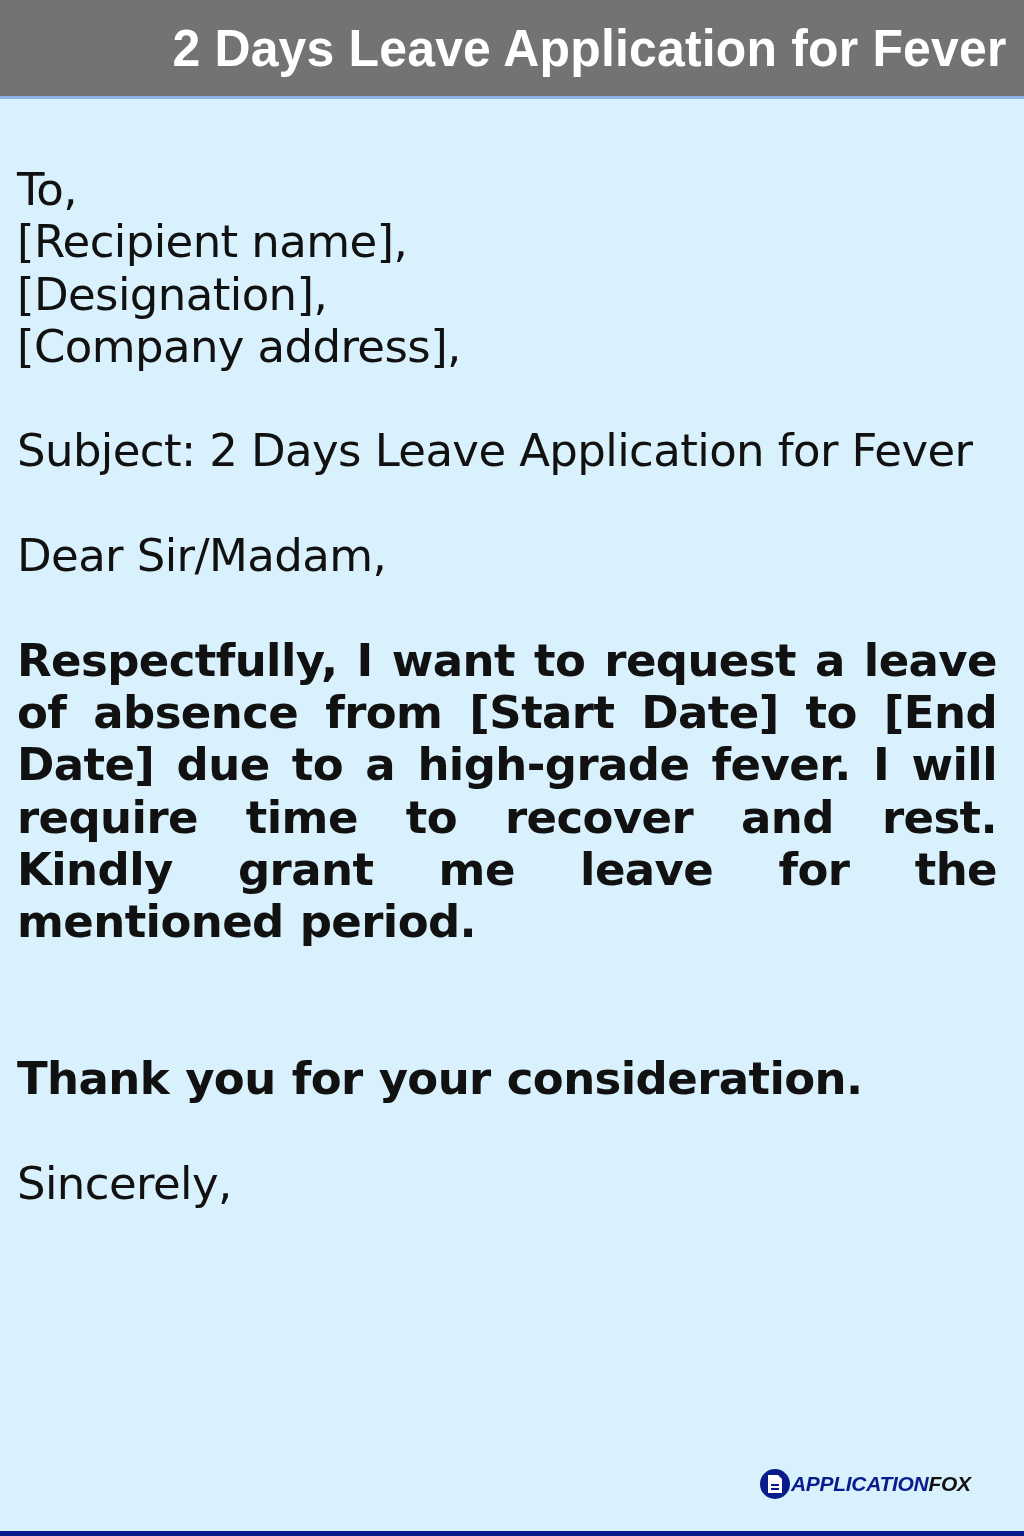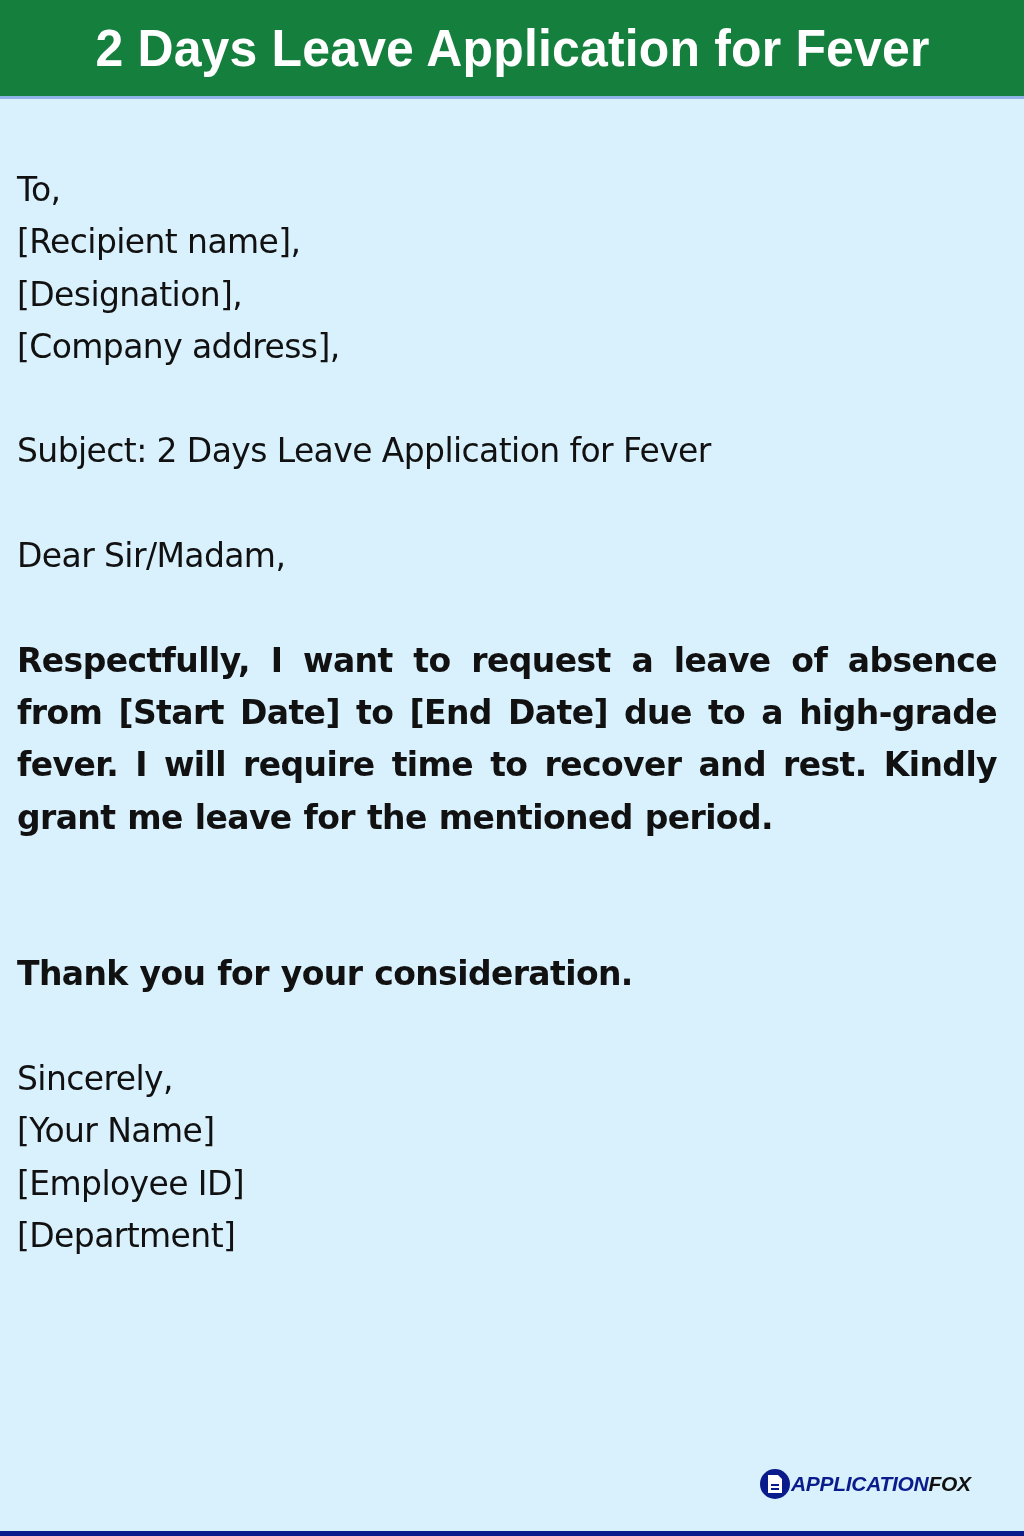--- a/index.html
+++ b/index.html
@@ -10,41 +10,41 @@
       position: relative;
       overflow: hidden;
       font-family: "DejaVu Sans", sans-serif;
       color: #111111;
     }
     .header {
       position: absolute;
       left: 0; top: 0;
       width: 1024px;
       height: 96px;
-      background: #15803d;
+      background: #737373;
       border-bottom: 3px solid #8fb3e6;
       display: flex;
       align-items: center;
-      justify-content: center;
+      justify-content: flex-end;
     }
     .header-title {
       color: #ffffff;
       font-family: "Liberation Sans", sans-serif;
       font-weight: bold;
       font-size: 52px;
       letter-spacing: 0.2px;
       white-space: nowrap;
       transform: scaleX(0.96);
     }
     .letter {
       position: absolute;
       left: 17px;
       top: 164px;
       width: 980px;
-      font-size: 33px;
+      font-size: 45px;
       line-height: 52.3px;
       font-family: "DejaVu Sans", sans-serif;
       letter-spacing: -0.6px;
     }
     .line { display: block; white-space: nowrap; }
     .gap { display: block; height: 52.3px; }
     .para {
       display: block;
       text-align: justify;
       text-align-last: left;
@@ -99,25 +99,20 @@
   <span class="line">Subject: 2 Days Leave Application for Fever</span>
   <span class="gap"></span>
   <span class="line">Dear Sir/Madam,</span>
   <span class="gap"></span>
   <span class="para">Respectfully, I want to request a leave of absence from [Start Date] to [End Date] due to a high-grade fever. I will require time to recover and rest. Kindly grant me leave for the mentioned period.</span>
   <span class="gap"></span>
   <span class="gap"></span>
   <span class="para">Thank you for your consideration.</span>
   <span class="gap"></span>
   <span class="line">Sincerely,</span>
-  <div>
-    <span class="line">[Your Name]</span>
-    <span class="line">[Employee ID]</span>
-    <span class="line">[Department]</span>
-  </div>
 </div>
 
 <div class="logo">
   <span class="logo-icon">
     <svg width="18" height="20" viewBox="0 0 18 20">
       <path d="M2 1 H12 L16 5 V19 H2 Z" fill="#ffffff"></path>
       <rect x="5" y="10" width="8" height="2" fill="#0a1c8c"></rect>
       <rect x="5" y="14" width="8" height="2" fill="#0a1c8c"></rect>
     </svg>
   </span>

